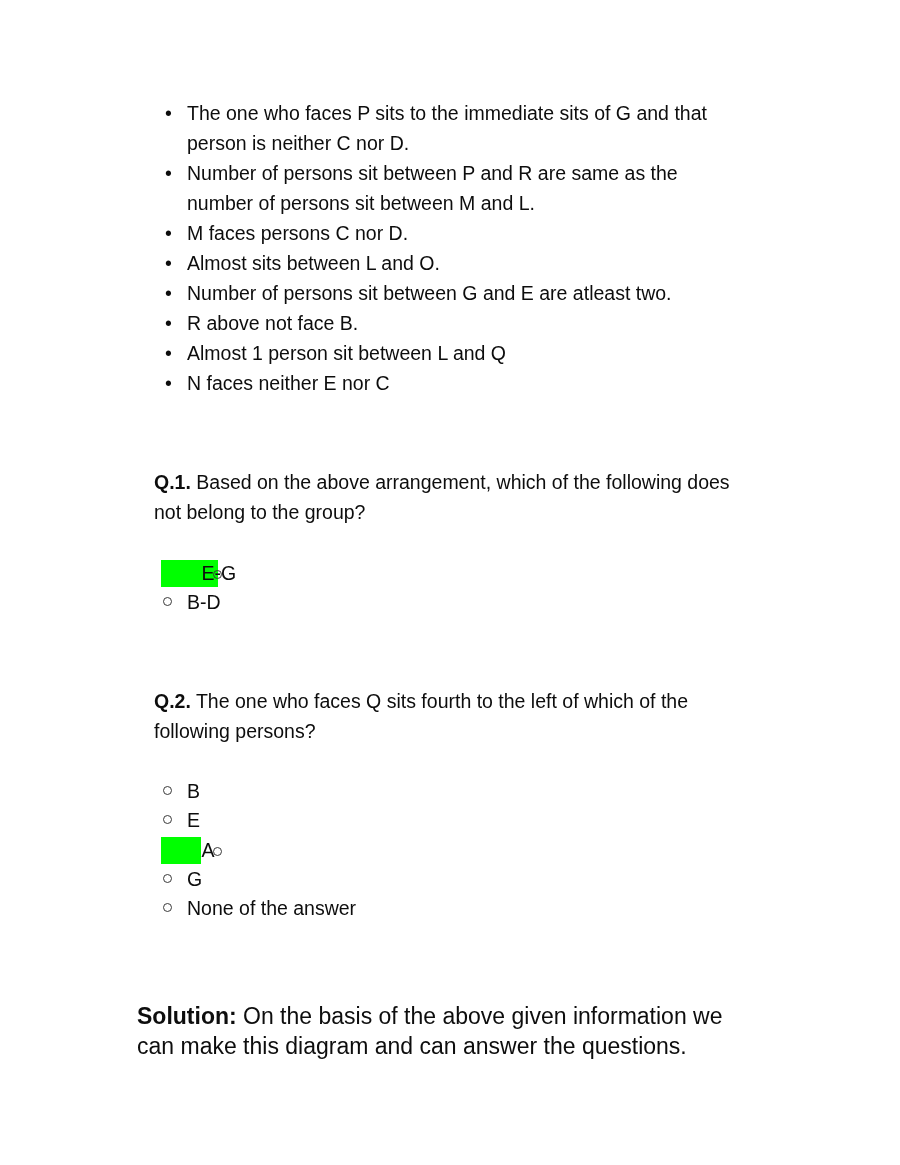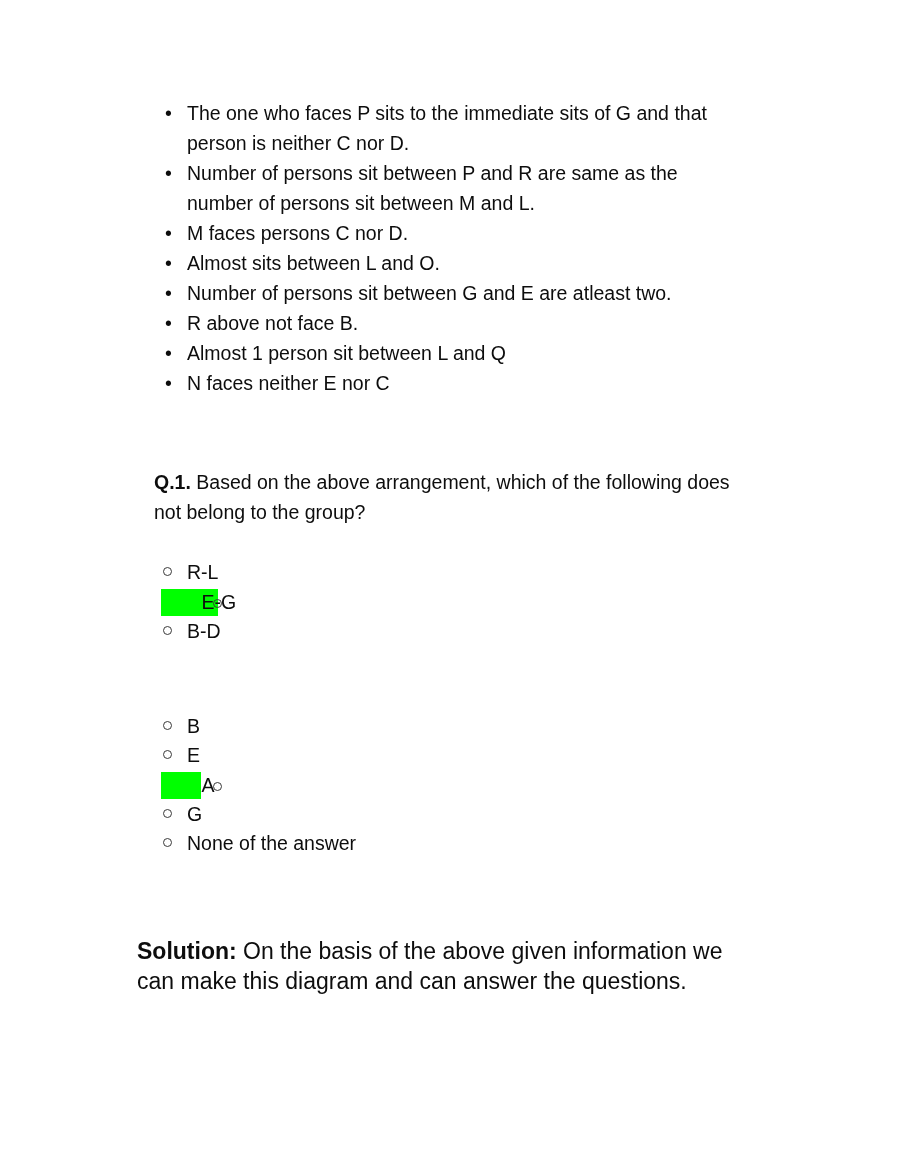--- a/index.html
+++ b/index.html
@@ -185,39 +185,36 @@
     </ul>
 
     <div class="gap-lg"></div>
 
     <div class="qblock">
       <p class="qpara"><span class="qlabel">Q.1.</span><span> Based on the above arrangement, which of the following does not belong to the group?</span></p>
 
       <div class="gap-sm"></div>
 
       <ul class="opt-list">
-        <li class="opt-item">
-          <span class="opt-marker"><span class="ring"></span></span>
-          <span class="opt-text">R-L</span>
-        </li>
         <li class="opt-item highlight">
           <span class="hl-band" style="background: rgb(0, 255, 0); width: 57px;"></span>
           <span class="opt-marker"><span class="ring"></span></span>
           <span class="opt-text">E-G</span>
         </li>
         <li class="opt-item">
           <span class="opt-marker"><span class="ring"></span></span>
           <span class="opt-text">B-D</span>
         </li>
       </ul>
     </div>
 
     <div class="gap-lg"></div>
 
     <div class="qblock">
+      <p class="qpara"><span class="qlabel">Q.2.</span><span> The one who faces Q sits fourth to the left of which of the following persons?</span></p>
 
       <div class="gap-sm"></div>
 
       <ul class="opt-list">
         <li class="opt-item">
           <span class="opt-marker"><span class="ring"></span></span>
           <span class="opt-text">B</span>
         </li>
         <li class="opt-item">
           <span class="opt-marker"><span class="ring"></span></span>

